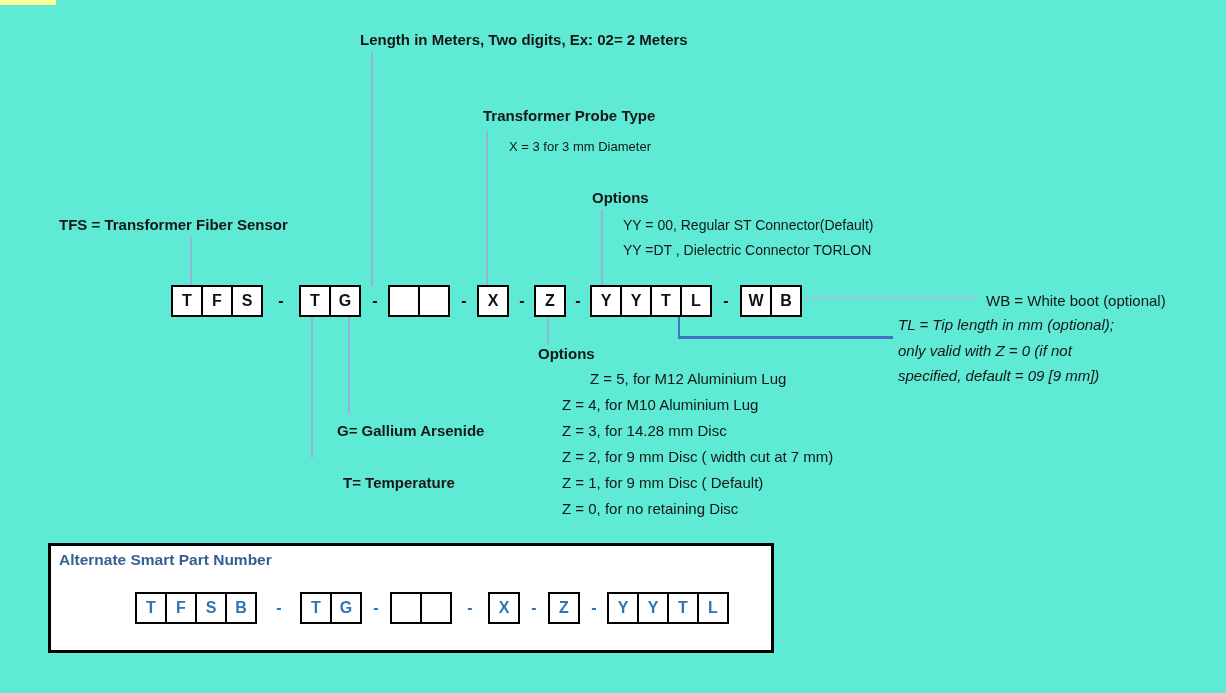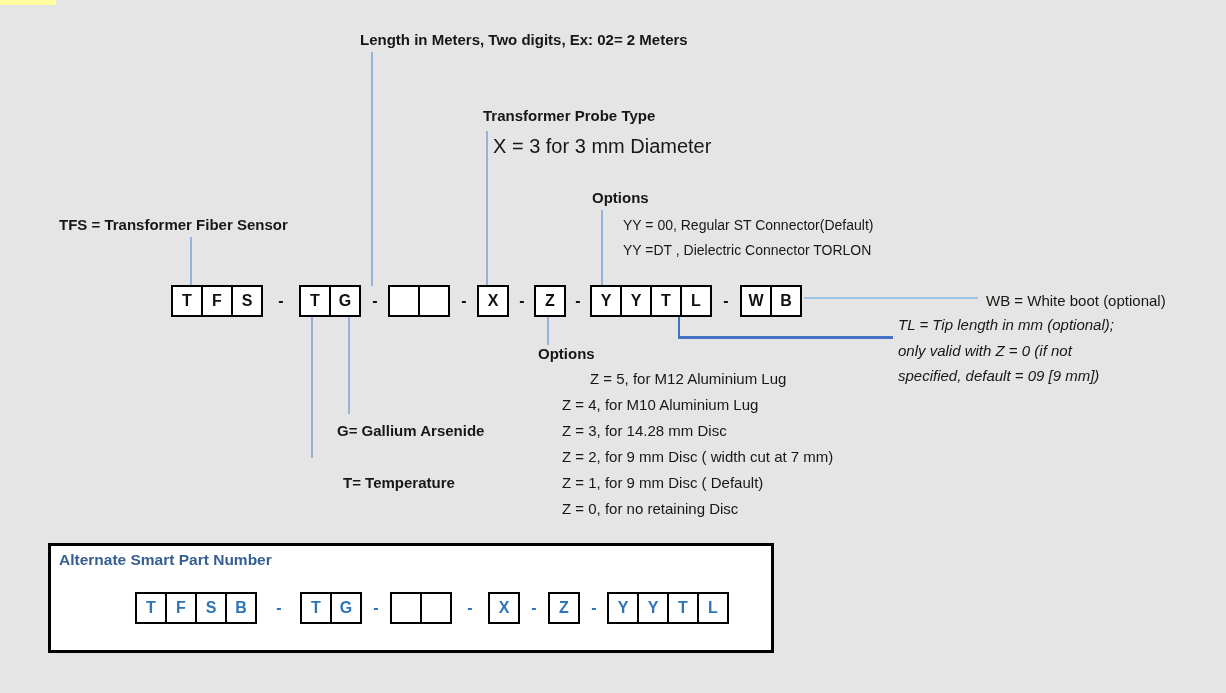--- a/index.html
+++ b/index.html
@@ -1,27 +1,27 @@
 <!DOCTYPE html>
 <html><head>
 <meta charset="utf-8">
 <style>
   html,body{margin:0;padding:0;background:#ffffff;}
   .canvas{
-    position:relative;width:1226px;height:693px;background:#e5e5e5;overflow:hidden;
+    position:relative;width:1226px;height:693px;background:#5eead4;overflow:hidden;
     font-family:"Liberation Sans","DejaVu Sans",sans-serif;color:#171717;
   }
   .hl{position:absolute;left:0;top:0;width:56px;height:5px;background:#ffff9e;}
   .lbl{position:absolute;white-space:nowrap;font-size:15px;line-height:17px;}
   .b{font-weight:bold;}
   .i{font-style:italic;}
   .sm{font-size:14px;text-align:right;}
   #lbl-length{left:360px;top:31px;}
   #lbl-probe-title{left:483px;top:107px;}
-  #lbl-probe-detail{left:493px;top:138px;font-size:20px;}
+  #lbl-probe-detail{left:509px;top:138px;font-size:13px;}
   #lbl-optyy-title{left:592px;top:189px;}
   #lbl-yy-0{left:623px;top:217px;}
   #lbl-yy-1{left:623px;top:242px;}
   #lbl-tfs{left:59px;top:216px;}
   #lbl-wb{left:986px;top:292px;}
   #lbl-tl-0{left:898px;top:316px;}
   #lbl-tl-1{left:898px;top:342px;}
   #lbl-tl-2{left:898px;top:367px;}
   #lbl-optz-title{left:538px;top:345px;}
   #lbl-z-0{left:590px;top:370px;}

